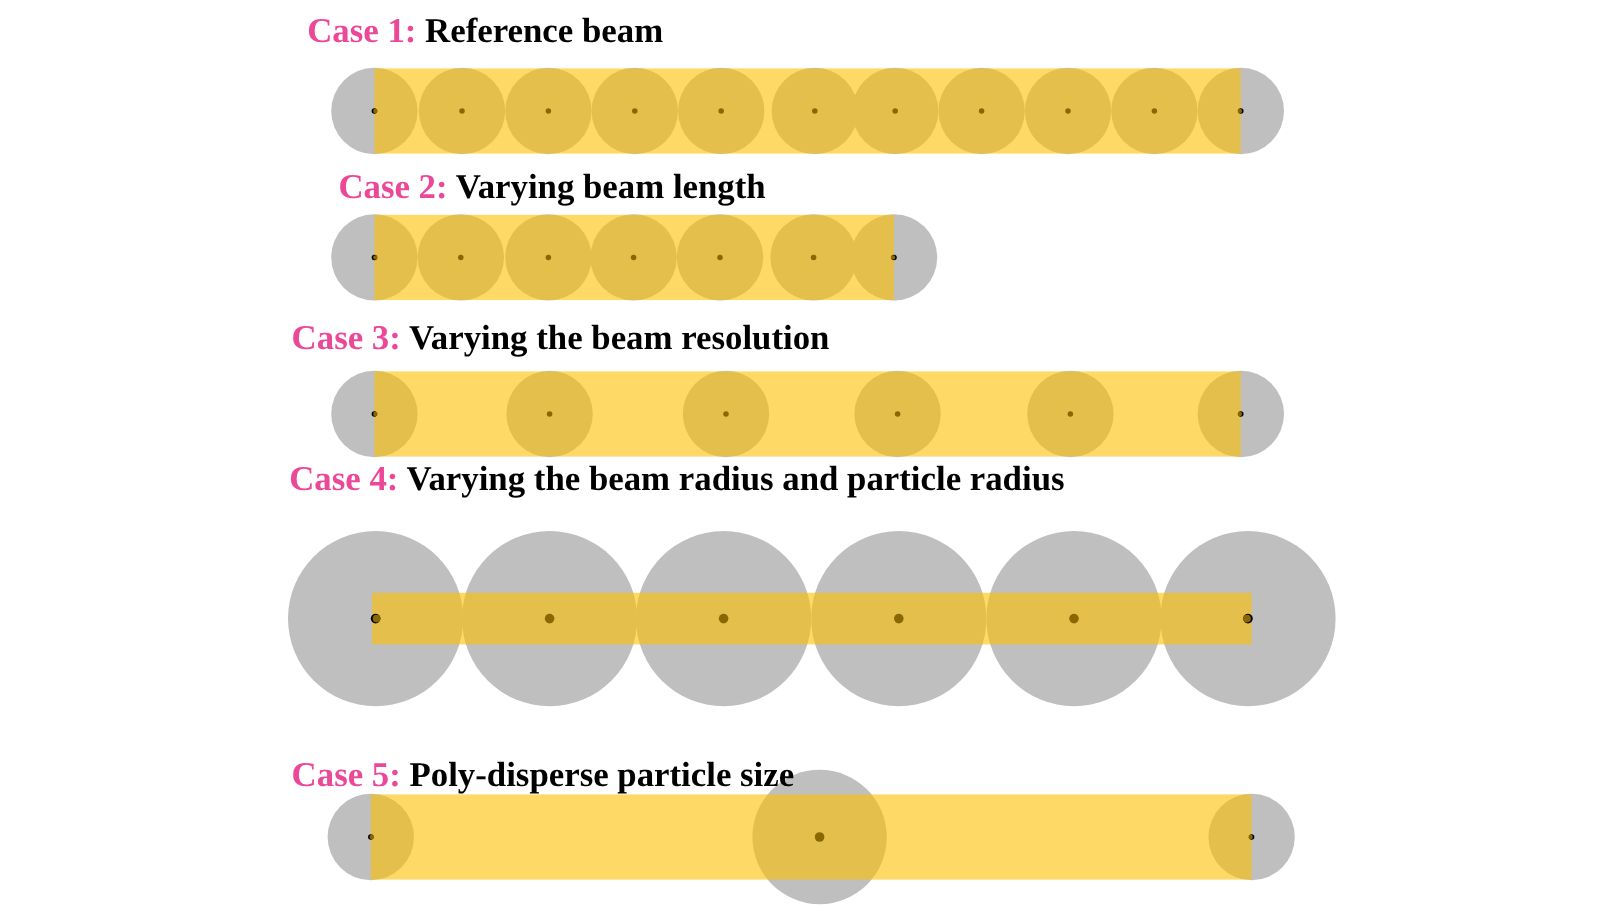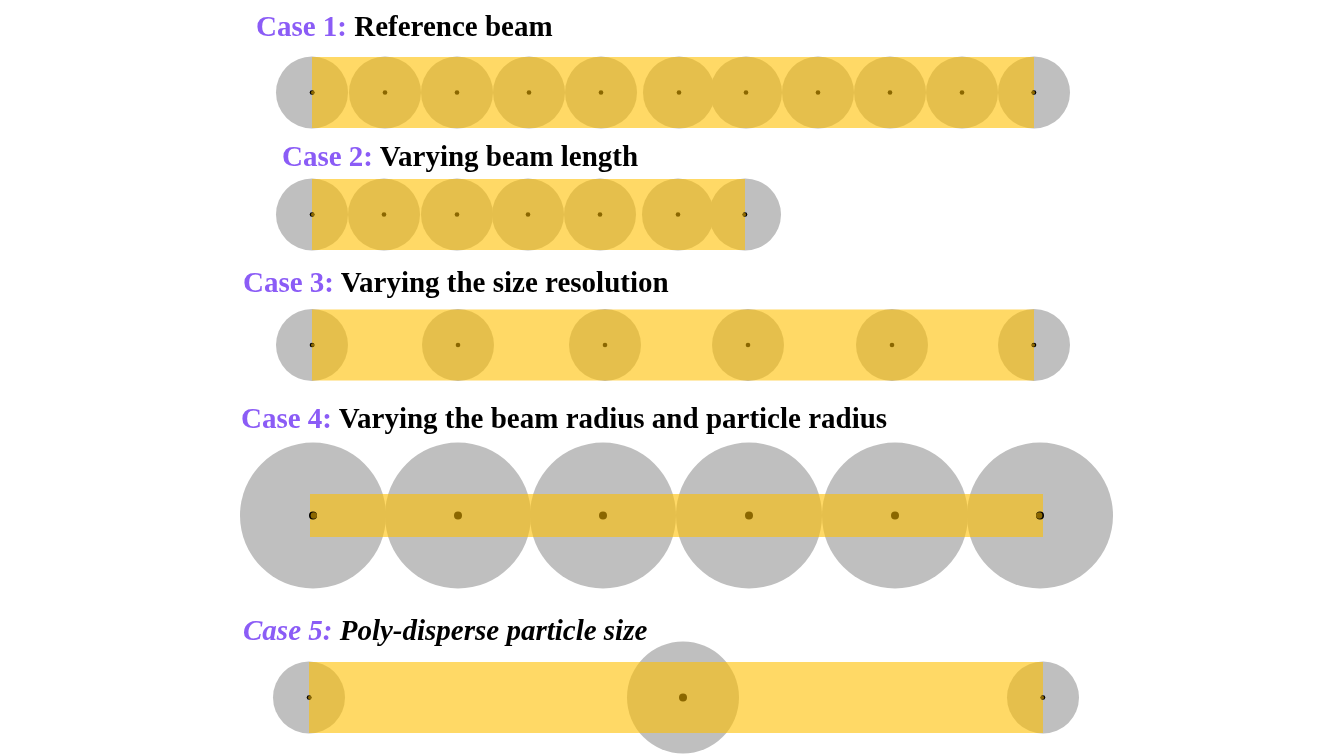--- a/index.html
+++ b/index.html
@@ -6,21 +6,21 @@
   body { width: 1340px; height: 755px; position: relative; overflow: hidden; }
   .case-title {
     position: absolute;
     font-family: "Liberation Serif", "DejaVu Serif", serif;
     font-weight: bold;
     font-size: 29px;
     line-height: 1;
     white-space: nowrap;
     color: #000000;
   }
-  .case-label { color: #8b5cf6; }
+  .case-label { color: #ec4899; }
   #diagram { position: absolute; left: 0; top: 0; }
 </style>
 </head>
 <body>
 
 <svg id="diagram" width="1340" height="755" viewBox="0 0 1340 755" xmlns="http://www.w3.org/2000/svg">
     <g>
       <circle cx="312" cy="92.5" r="36" fill="#bfbfbf"></circle>
       <circle cx="385" cy="92.5" r="36" fill="#bfbfbf"></circle>
       <circle cx="457" cy="92.5" r="36" fill="#bfbfbf"></circle>
@@ -116,22 +116,22 @@
 <div class="case-title" style="left:256px; top:12px;">
   <span class="case-label">Case 1:</span>
   <span>Reference beam</span>
 </div>
 <div class="case-title" style="left:243px; top:142px;margin-left:39px;">
   <span class="case-label">Case 2:</span>
   <span>Varying beam length</span>
 </div>
 <div class="case-title" style="left:243px; top:268px;">
   <span class="case-label">Case 3:</span>
-  <span>Varying the size resolution</span>
+  <span>Varying the beam resolution</span>
 </div>
-<div class="case-title" style="left:241px; top:404px;">
+<div class="case-title" style="left:241px; top:385px;">
   <span class="case-label">Case 4:</span>
   <span>Varying the beam radius and particle radius</span>
 </div>
-<div class="case-title" style="left:243px; top:616px;font-style:italic;">
+<div class="case-title" style="left:243px; top:632px;">
   <span class="case-label">Case 5:</span>
   <span>Poly-disperse particle size</span>
 </div>
 
 </body></html>

